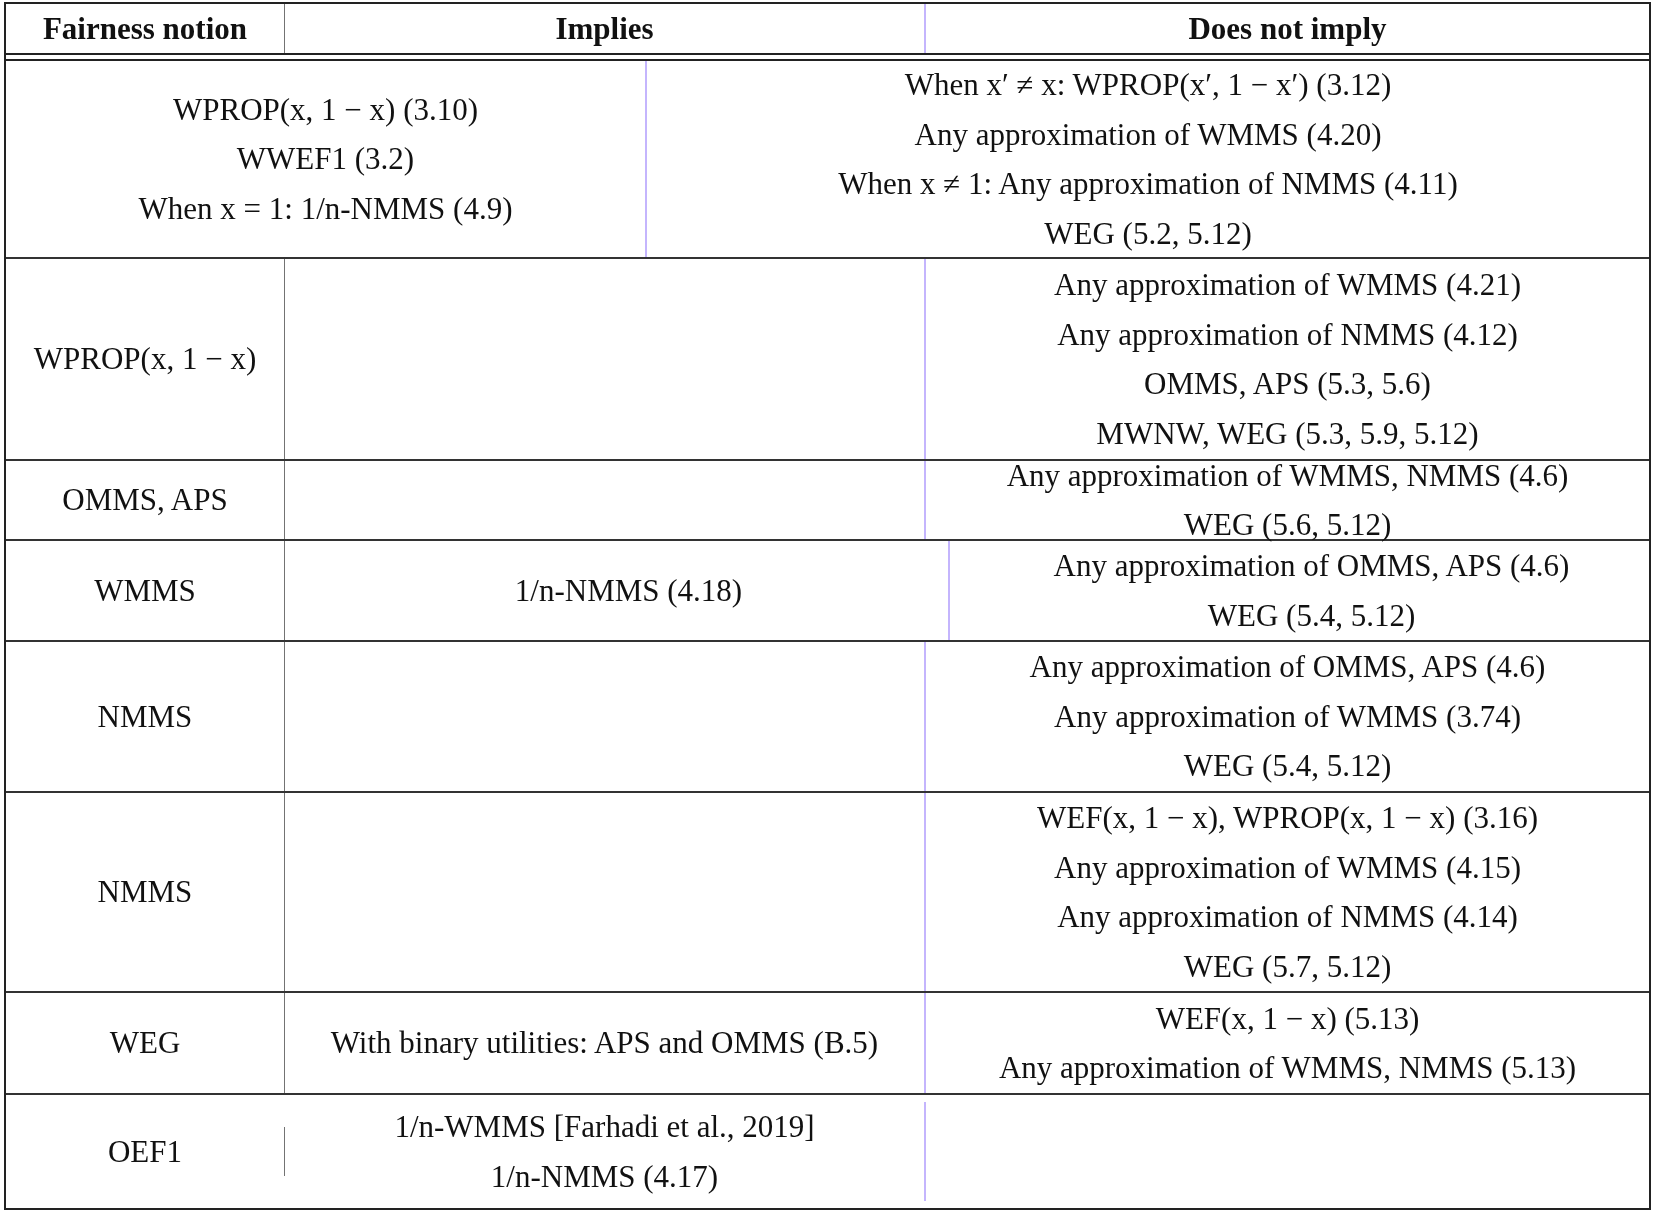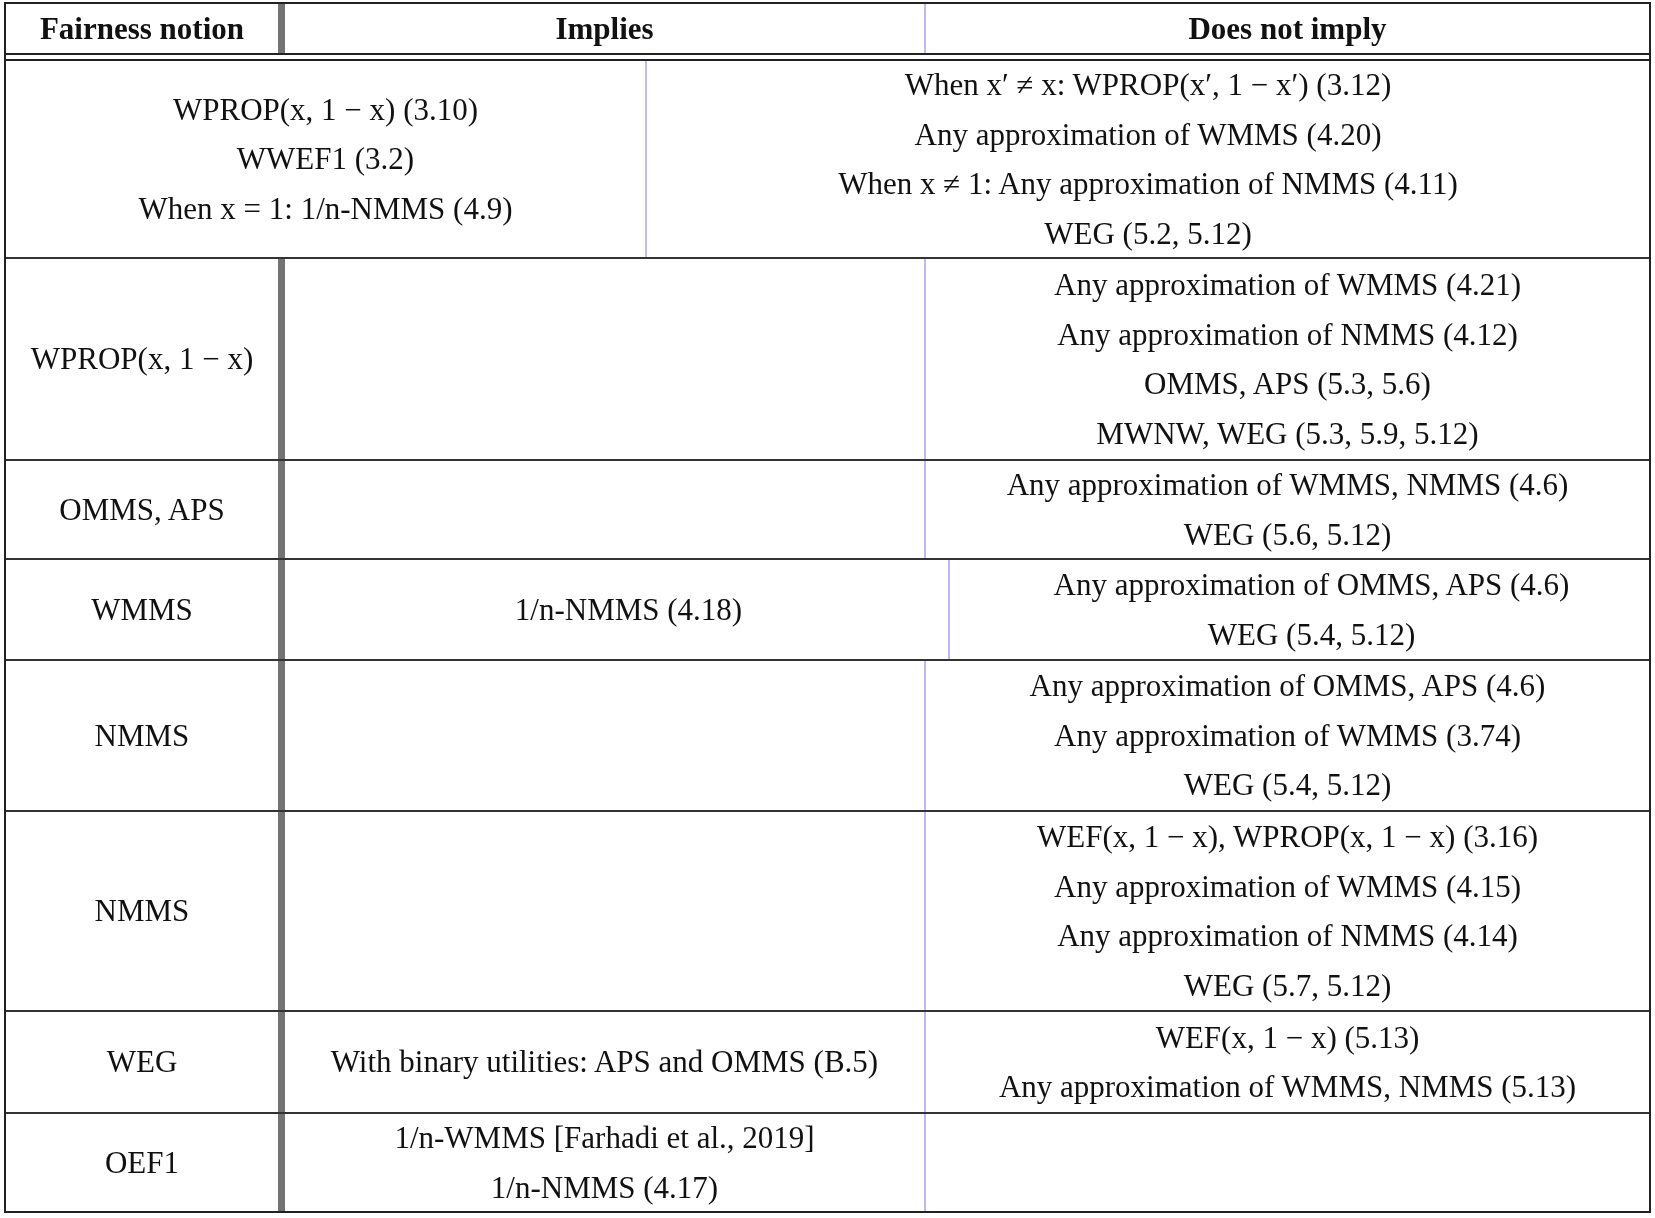--- a/index.html
+++ b/index.html
@@ -42,36 +42,36 @@
       box-sizing: border-box;
       display: flex;
       flex-direction: column;
       justify-content: center;
       align-items: center;
       text-align: center;
       font-size: 31px;
       line-height: 49.5px;
       white-space: nowrap;
     }
-    .c1 { width: 279px; border-right: 7px solid #737373; }
+    .c1 { width: 279px; border-right: 1px solid #737373; }
     .c2 { width: 641px; border-right: 2px solid #c4b5fd; }
     .c3 { flex: 1; }
     .header .cell {
       font-weight: bold;
       font-size: 31px;
     }
     .line { display: block; }
     .r1 { height: 198px; }
     .r2 { height: 202px; }
-    .r3 { height: 99px; }
+    .r3 { height: 80px; }
     .r4 { height: 101px; gap: 24px; }
     .r5 { height: 151px; }
     .r6 { height: 200px; }
     .r7 { height: 102px; }
-    .r8 { height: 97px; }
+    .r8 { height: 113px; align-items: center; }
   </style>
 </head>
 <body>
 
 <div class="tbl">
   <div class="row header">
     <div class="cell c1">Fairness notion</div>
     <div class="cell c2">Implies</div>
     <div class="cell c3">Does not imply</div>
   </div>

